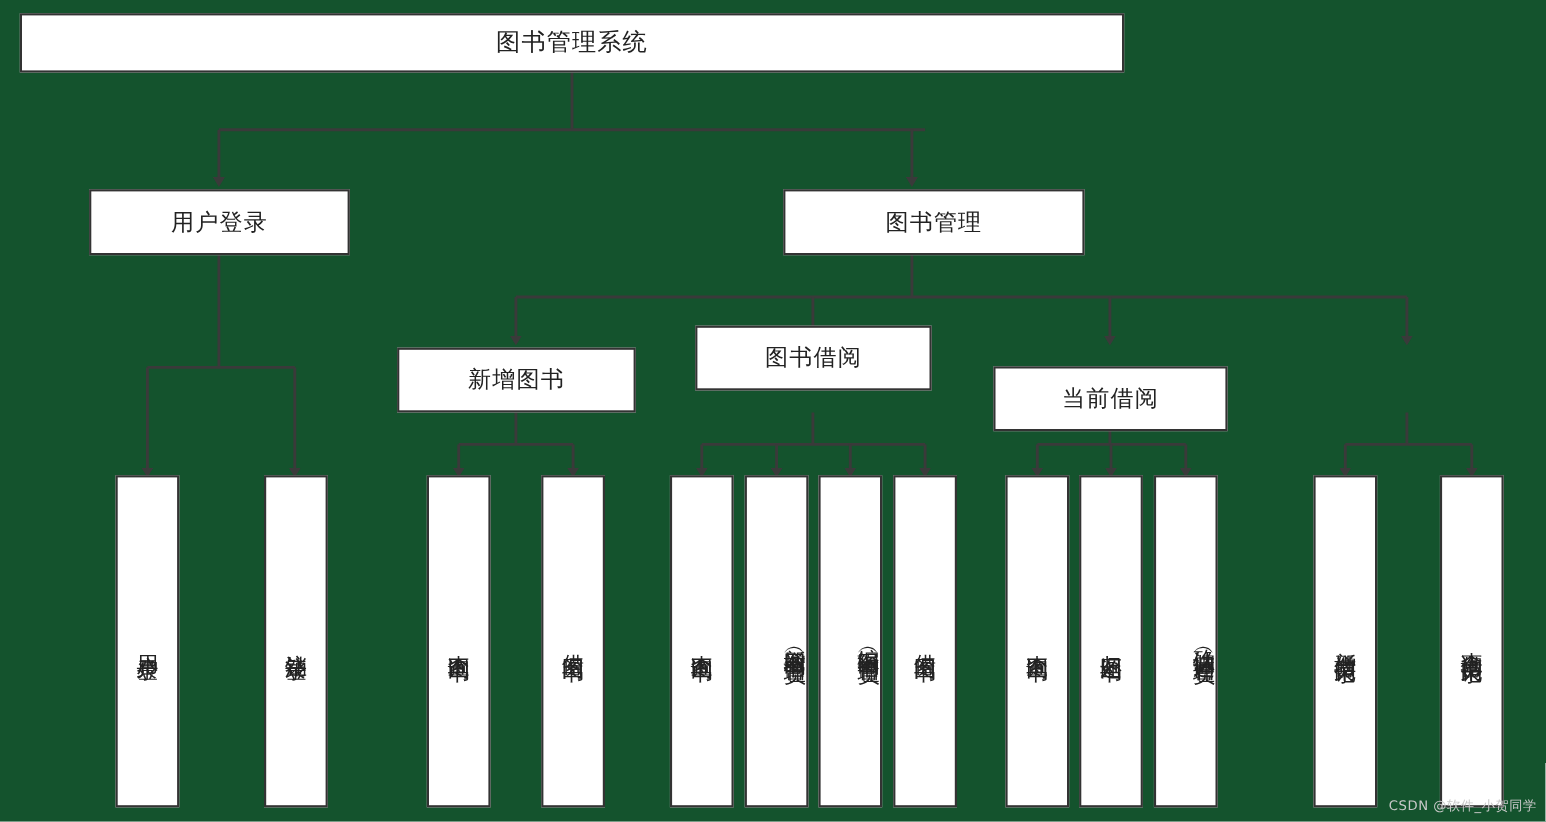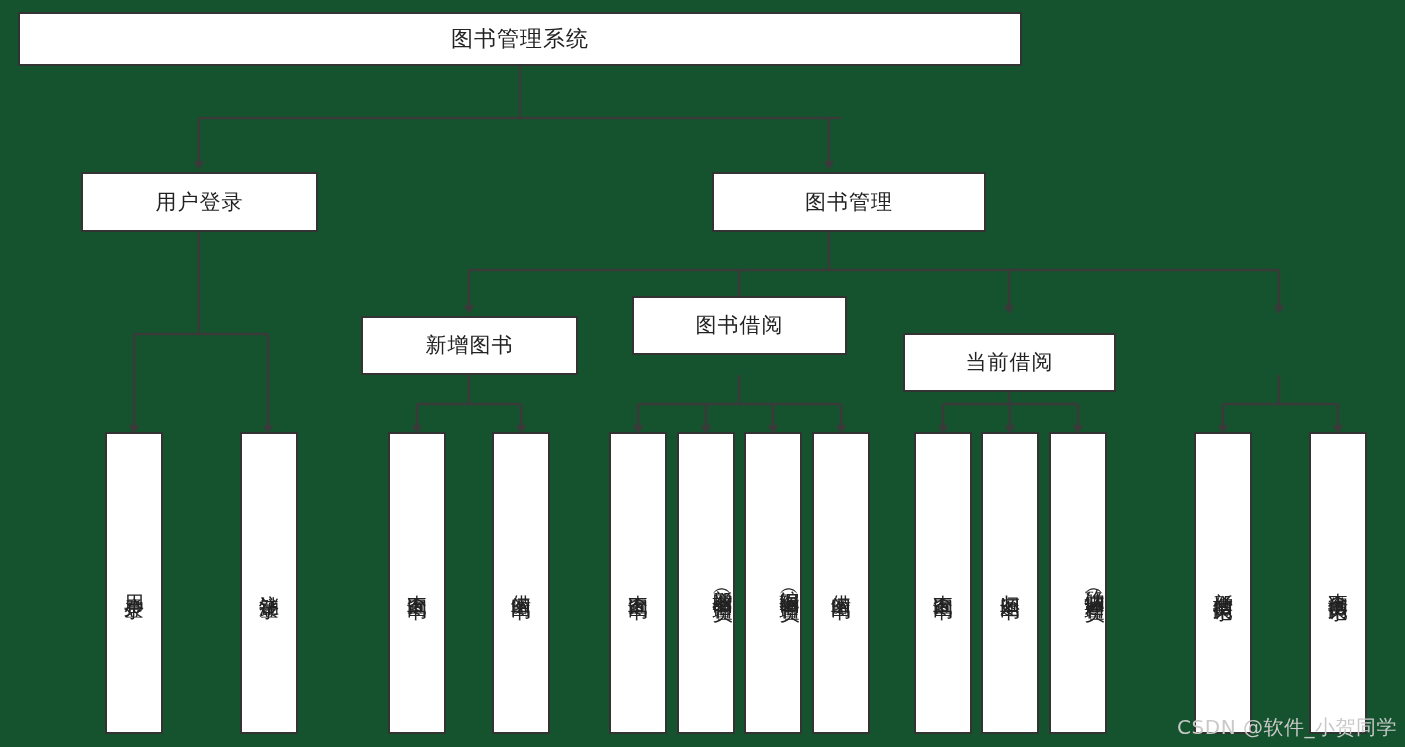--- a/index.html
+++ b/index.html
@@ -61,21 +61,21 @@
   .node-label {
     white-space: nowrap;
   }
   #root-node {
     font-size: 22px;
   }
   .watermark {
     position: absolute;
     right: 8px;
     bottom: 6px;
-    font-size: 20px;
+    font-size: 12px;
     color: #c9c9c9;
     letter-spacing: 0.5px;
     white-space: nowrap;
     margin-top: 33px;
   }
 </style>
 </head>
 <body>
 
 <div id="diagram-root">

